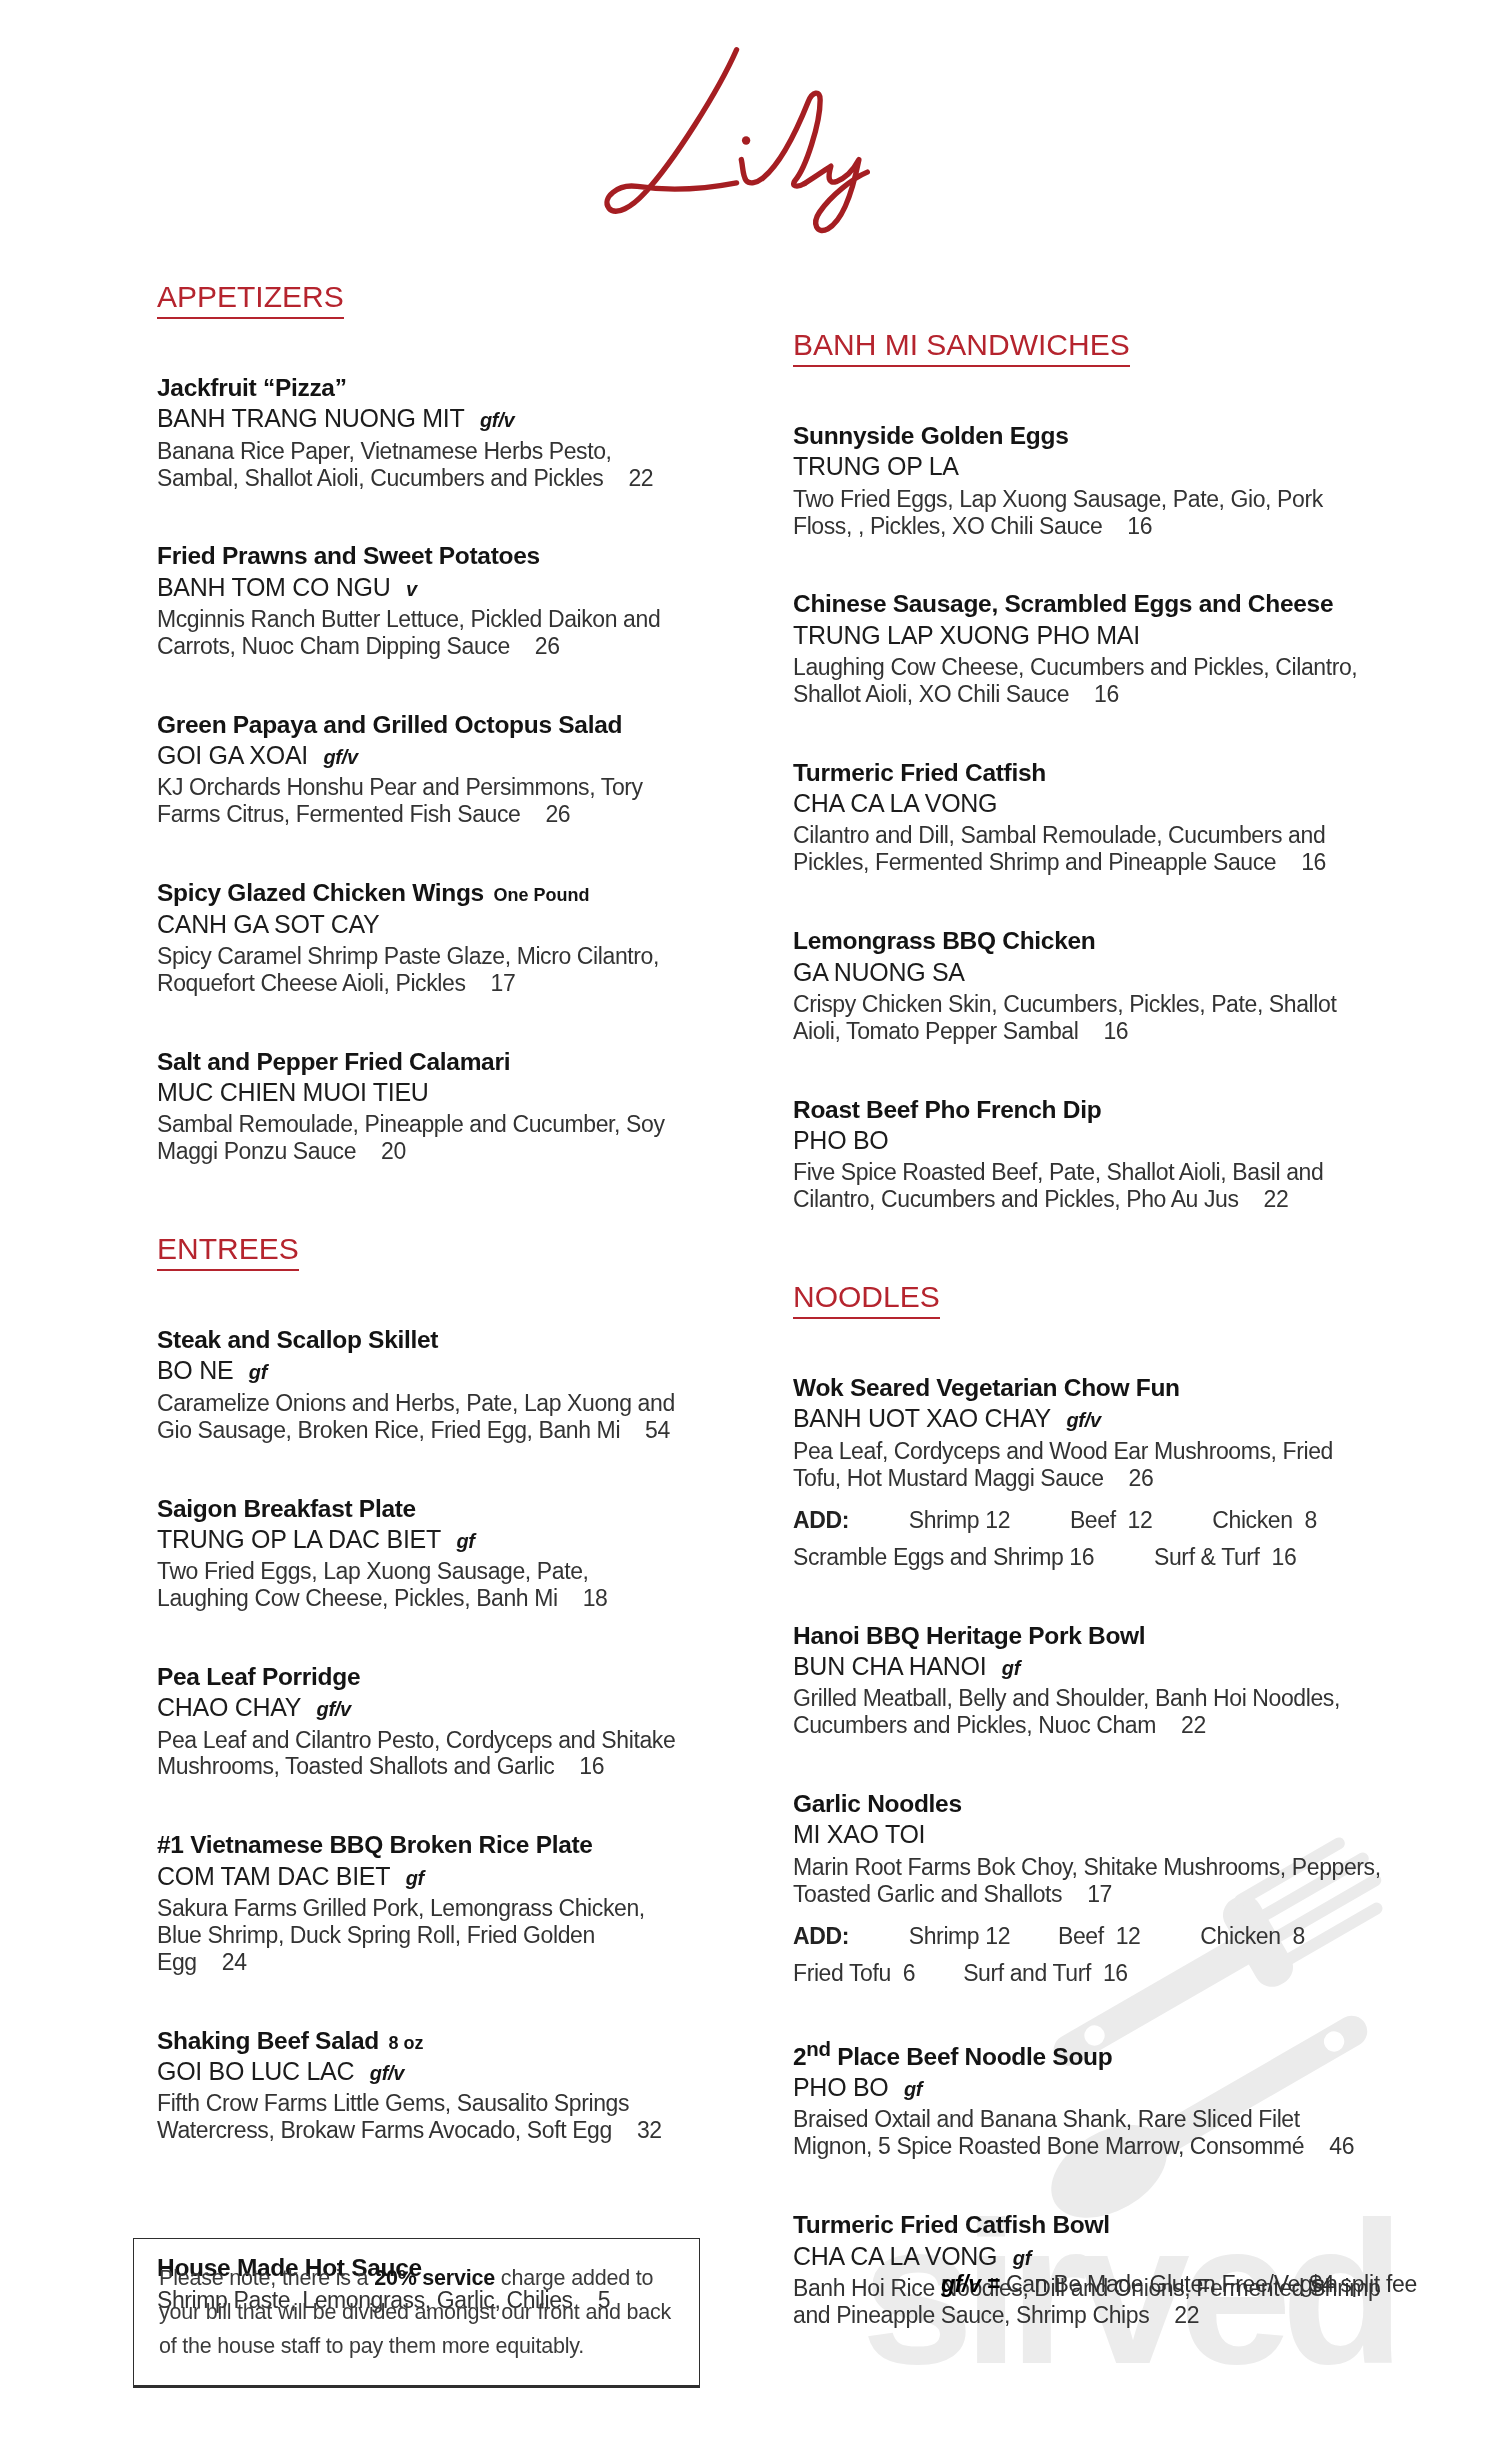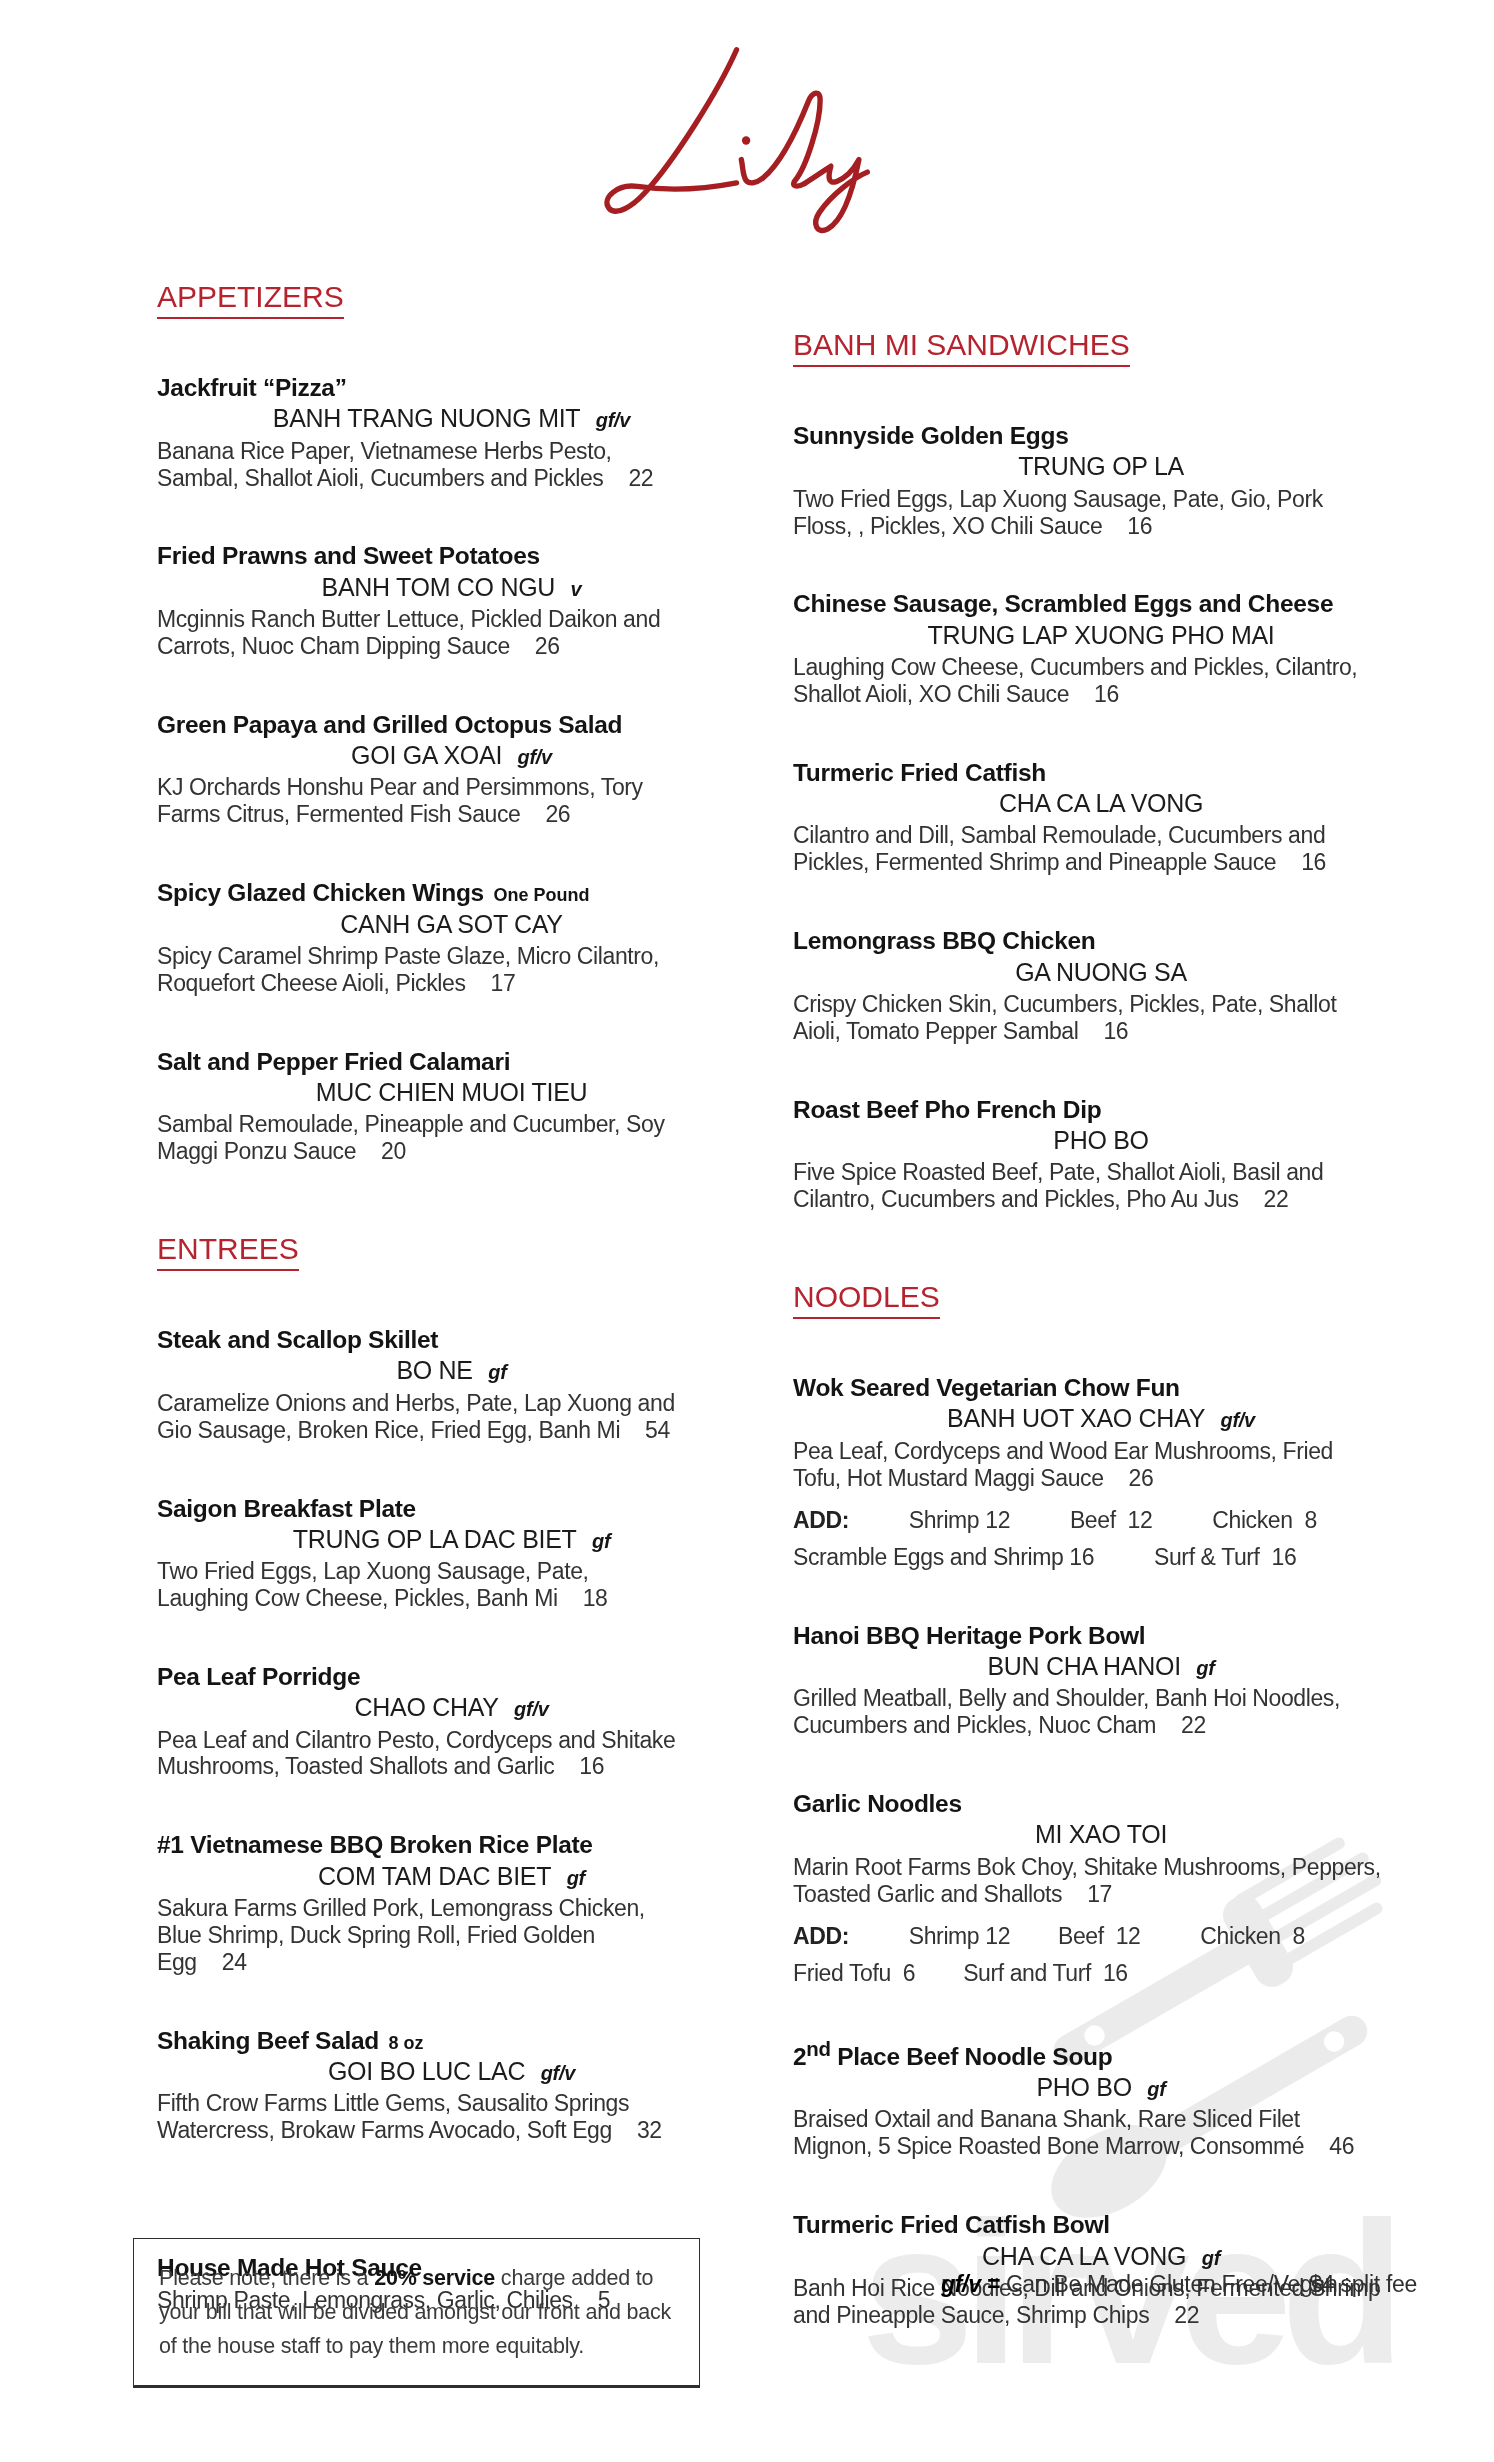--- a/index.html
+++ b/index.html
@@ -30,21 +30,21 @@
   .section-header{
     display:inline-block;margin:0;
     font-size:30px;font-weight:500;letter-spacing:0px;
     color:#b5242e;border-bottom:2.4px solid #b5242e;padding-bottom:3px;
   }
   .menu-item{margin-top:51px;}
   .menu-item.first{margin-top:55px;}
   .menu-item.spaced{margin-top:110px;}
   .item-name{font-size:24.5px;font-weight:700;line-height:1.14;color:#141414;letter-spacing:-0.3px;}
   .size-note{font-size:18px;font-weight:700;margin-left:9.6px;letter-spacing:0;}
-  .item-viet{font-size:25px;font-weight:400;line-height:1.14;color:#1c1c1c;margin-top:2.4px;letter-spacing:-0.3px;text-align:center;}
+  .item-viet{font-size:25px;font-weight:400;line-height:1.14;color:#1c1c1c;margin-top:2.4px;letter-spacing:-0.3px;}
   .diet{font-size:20px;font-weight:700;font-style:italic;margin-left:15.5px;color:#161616;}
   .item-desc{
     font-size:23px;font-weight:400;line-height:1.17;color:#333;
     margin-top:4.8px;letter-spacing:-0.4px;
   }
   .col-left .item-desc{max-width:526px;}
   .col-right .item-desc{max-width:589px;}
   .price{margin-left:25px;white-space:nowrap;}
   .add-line{font-size:23px;color:#333;letter-spacing:-0.4px;white-space:pre-wrap;margin-top:15.5px;line-height:1.15;}
   .add-line.second{margin-top:10.8px;}

